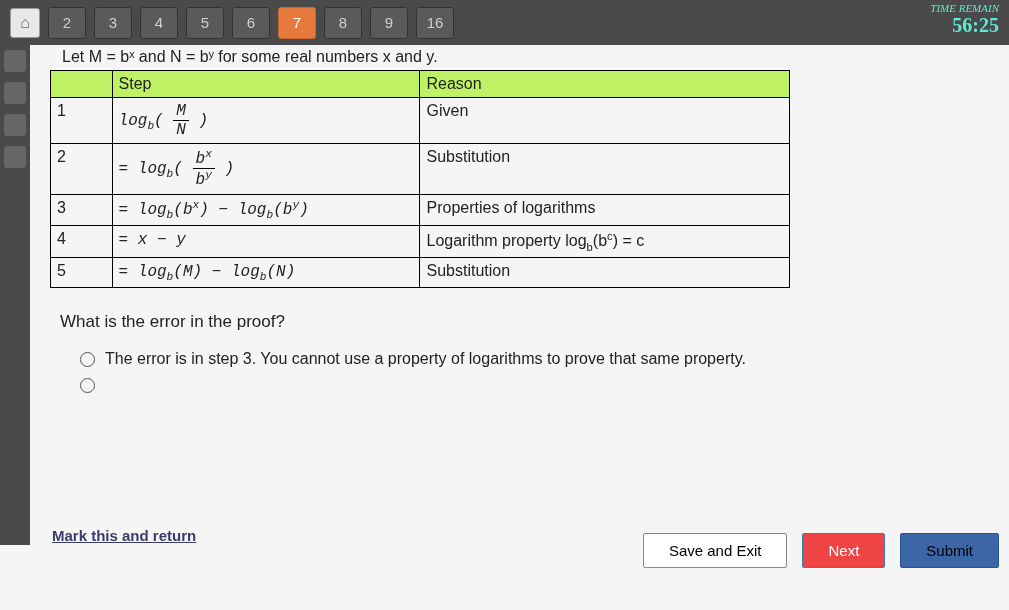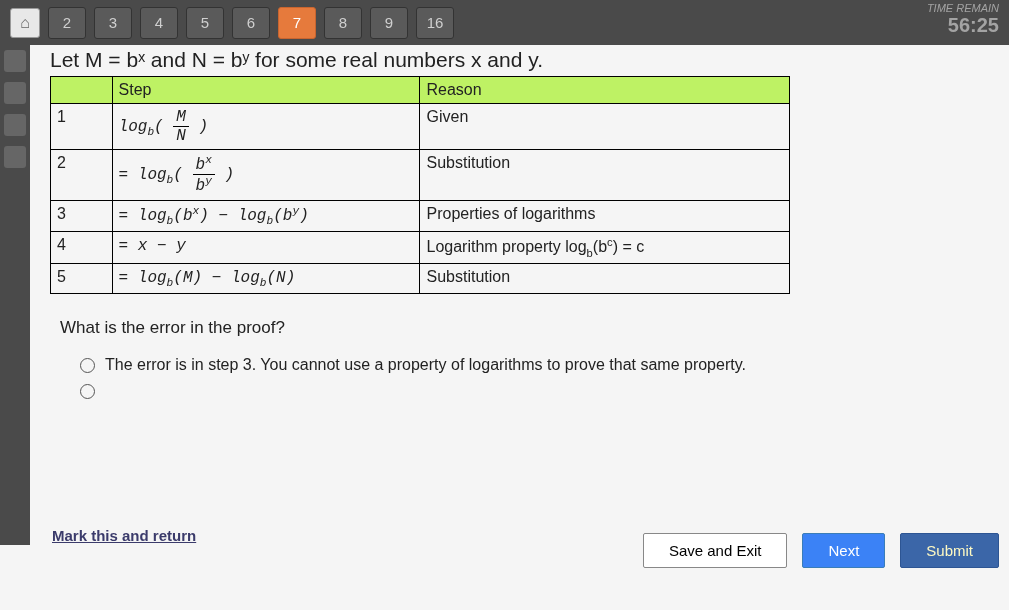--- a/index.html
+++ b/index.html
@@ -48,23 +48,23 @@
   }
   .navnum.active {
     background: #e67a3c;
     color: #fff;
     border-color: #c9652f;
   }
   .timer-wrap {
     position: absolute;
     right: 10px;
     top: 2px;
-    color: #a3a3a3;
+    color: #5eead4;
     text-align: right;
-    font-family: Liberation Sans, sans-serif;
+    font-family: Liberation Serif, serif;
   }
   .timer-label { font-size: 11px; font-style: italic; }
   .timer-val { font-size: 20px; font-weight: bold; }
   .sidebar {
     position: absolute;
     left: 0;
     top: 45px;
     width: 30px;
     height: 500px;
     background: #4a4a4a;
@@ -84,21 +84,21 @@
   .content {
     position: absolute;
     left: 40px;
     top: 48px;
     right: 0;
     height: 500px;
     padding: 0 10px;
     font-size: 16px;
     color: #222;
   }
-  .premise { font-size: 21px; margin-bottom: 4px; }
+  .premise { font-size: 16px; margin-bottom: 4px; margin-left: 12px; }
   table.proof {
     border-collapse: collapse;
     width: 740px;
     margin-bottom: 24px;
   }
   table.proof th, table.proof td {
     border: 1px solid #000;
     padding: 4px 6px;
     text-align: left;
     vertical-align: top;
@@ -138,22 +138,22 @@
     padding-left: 24px;
   }
   .btn {
     padding: 8px 25px;
     font-size: 15px;
     border: 1px solid #888;
     border-radius: 2px;
     cursor: pointer;
     background: #fff;
   }
-  .btn.next { background: #3b82f6; color: #fff; border-color: #3a7db8; }
-  .btn.submit { background: #3b66a8; color: #fef9c3; border-color: #2d5593; }
+  .btn.next { background: #ef4444; color: #fff; border-color: #3a7db8; }
+  .btn.submit { background: #3b66a8; color: #000000; border-color: #2d5593; }
   sup { font-size: 0.7em; }
   sub { font-size: 0.7em; }
   .frac { display: inline-block; vertical-align: middle; text-align: center; font-style: italic; }
   .frac .num { display: block; border-bottom: 1px solid #000; padding: 0 3px; }
   .frac .den { display: block; padding: 0 3px; }
 </style>
 </head>
 <body>
 
 <div class="topbar">

